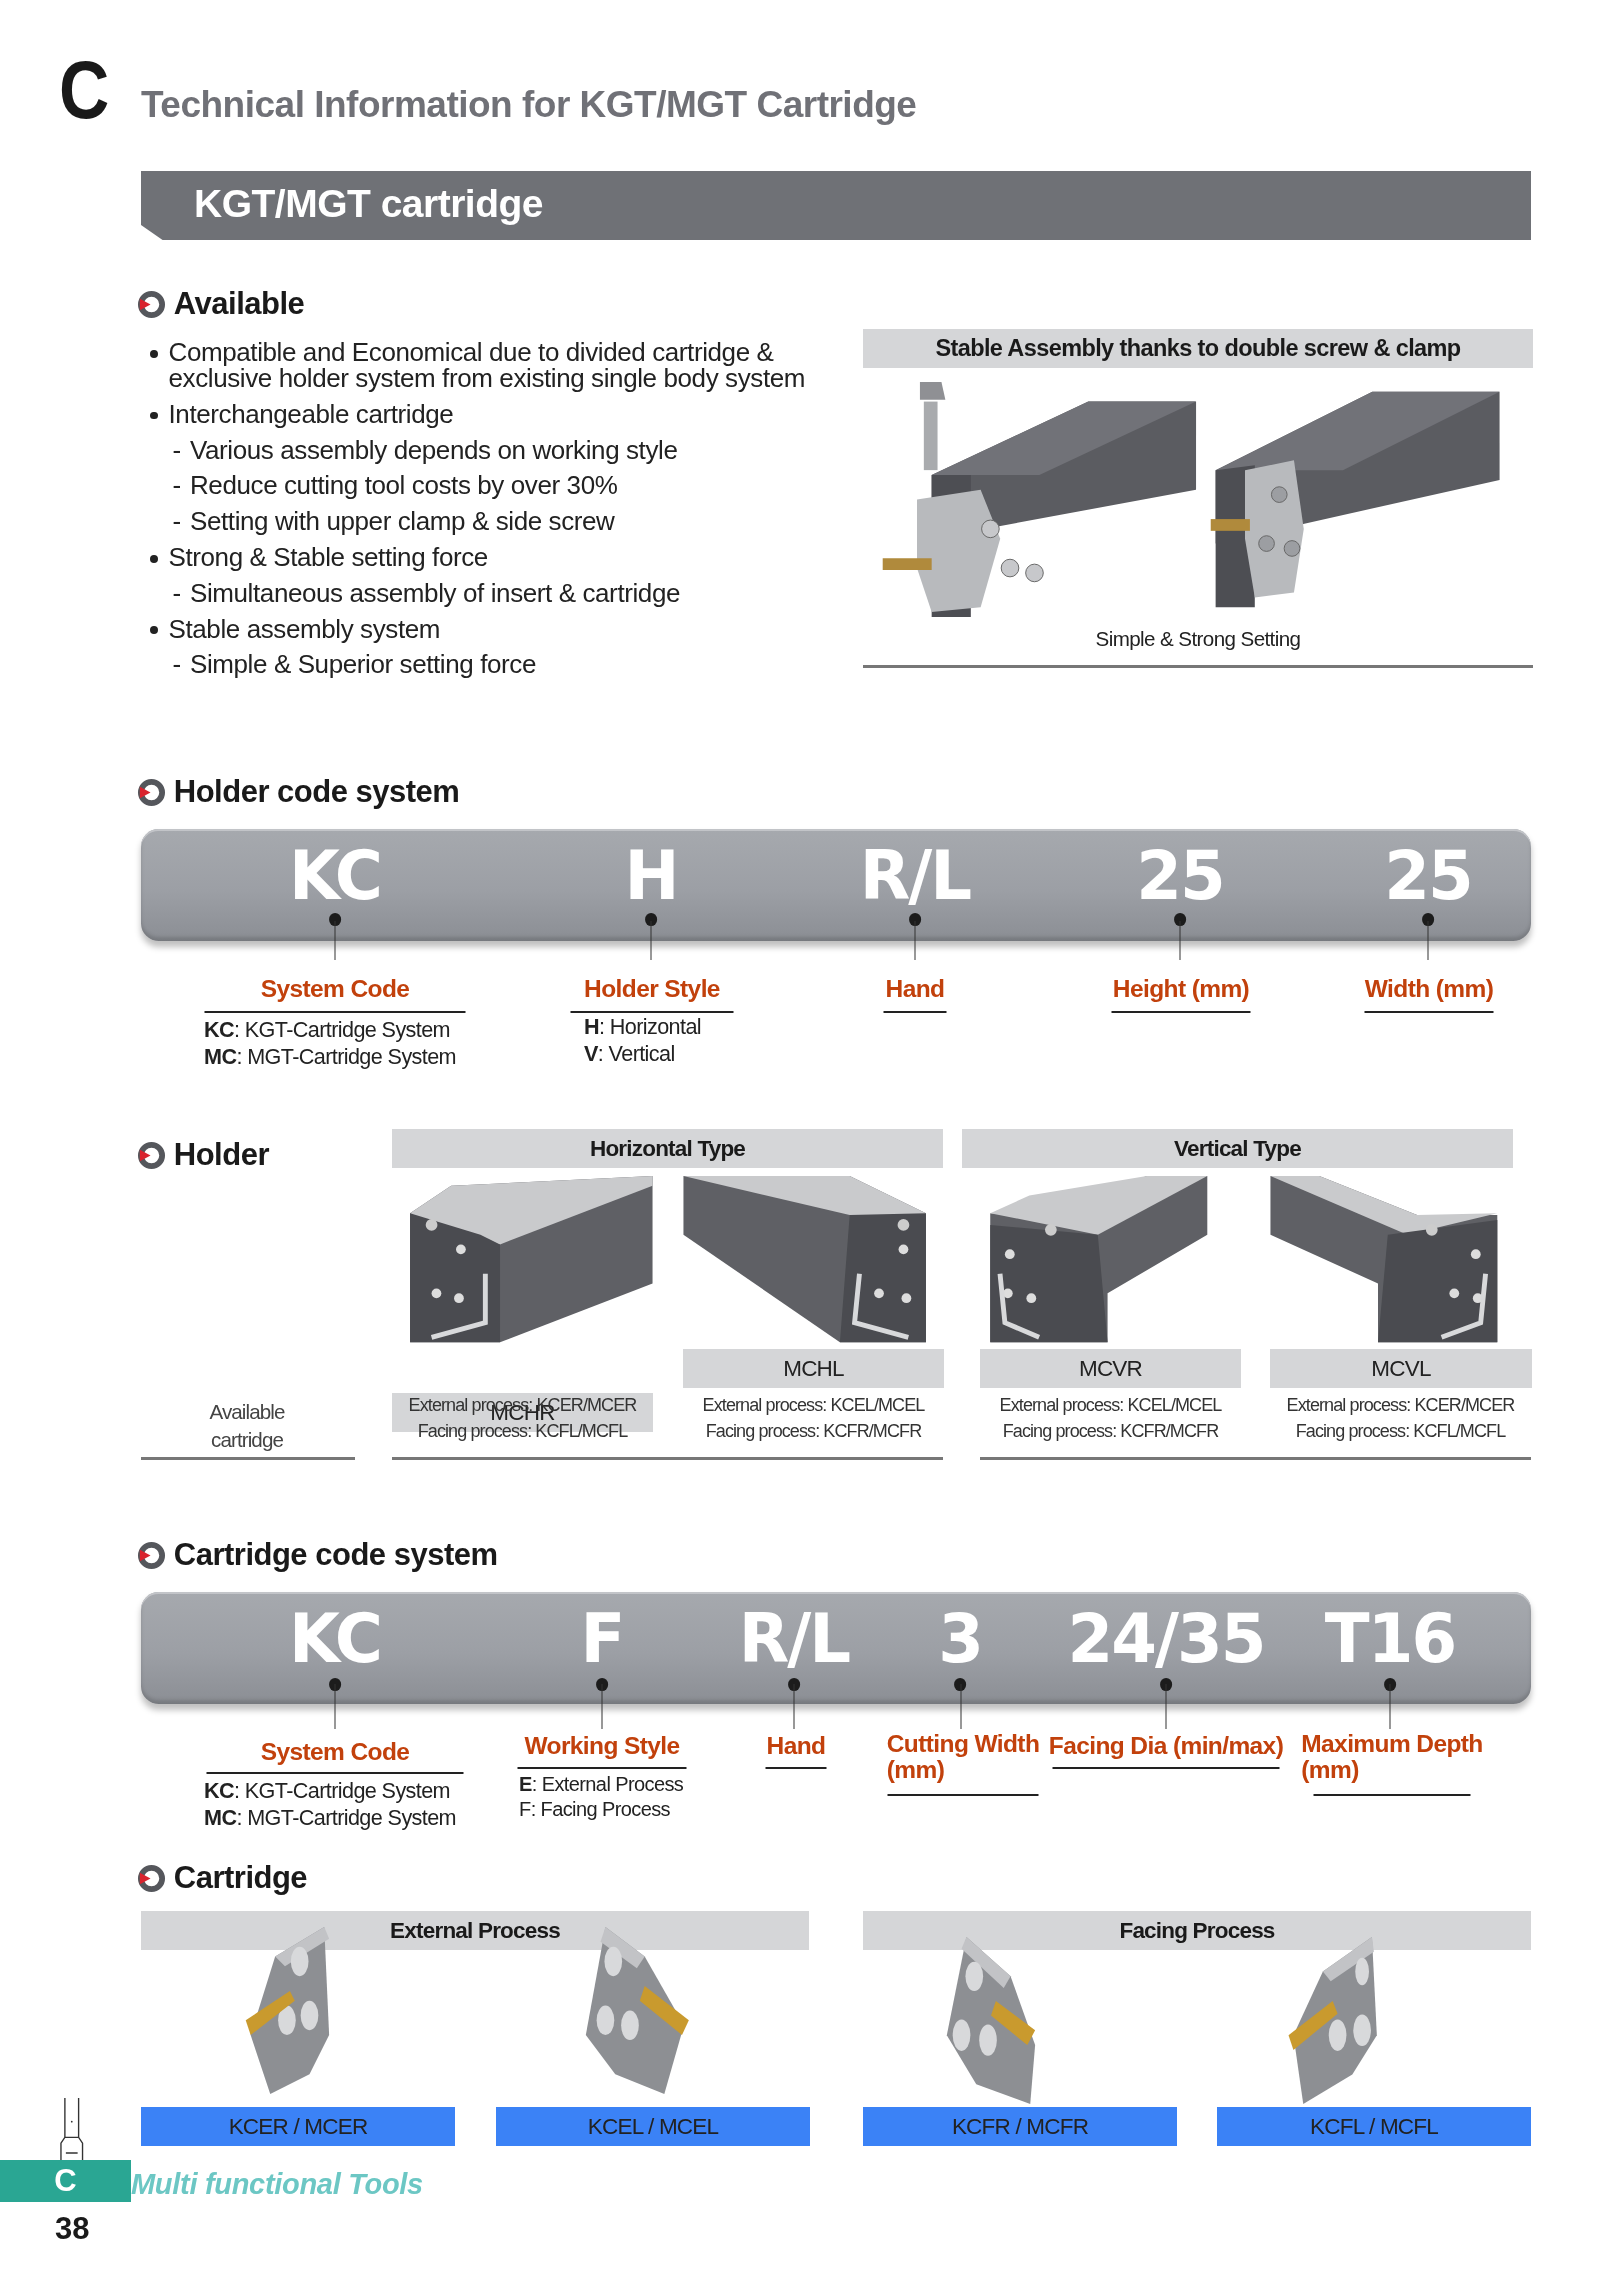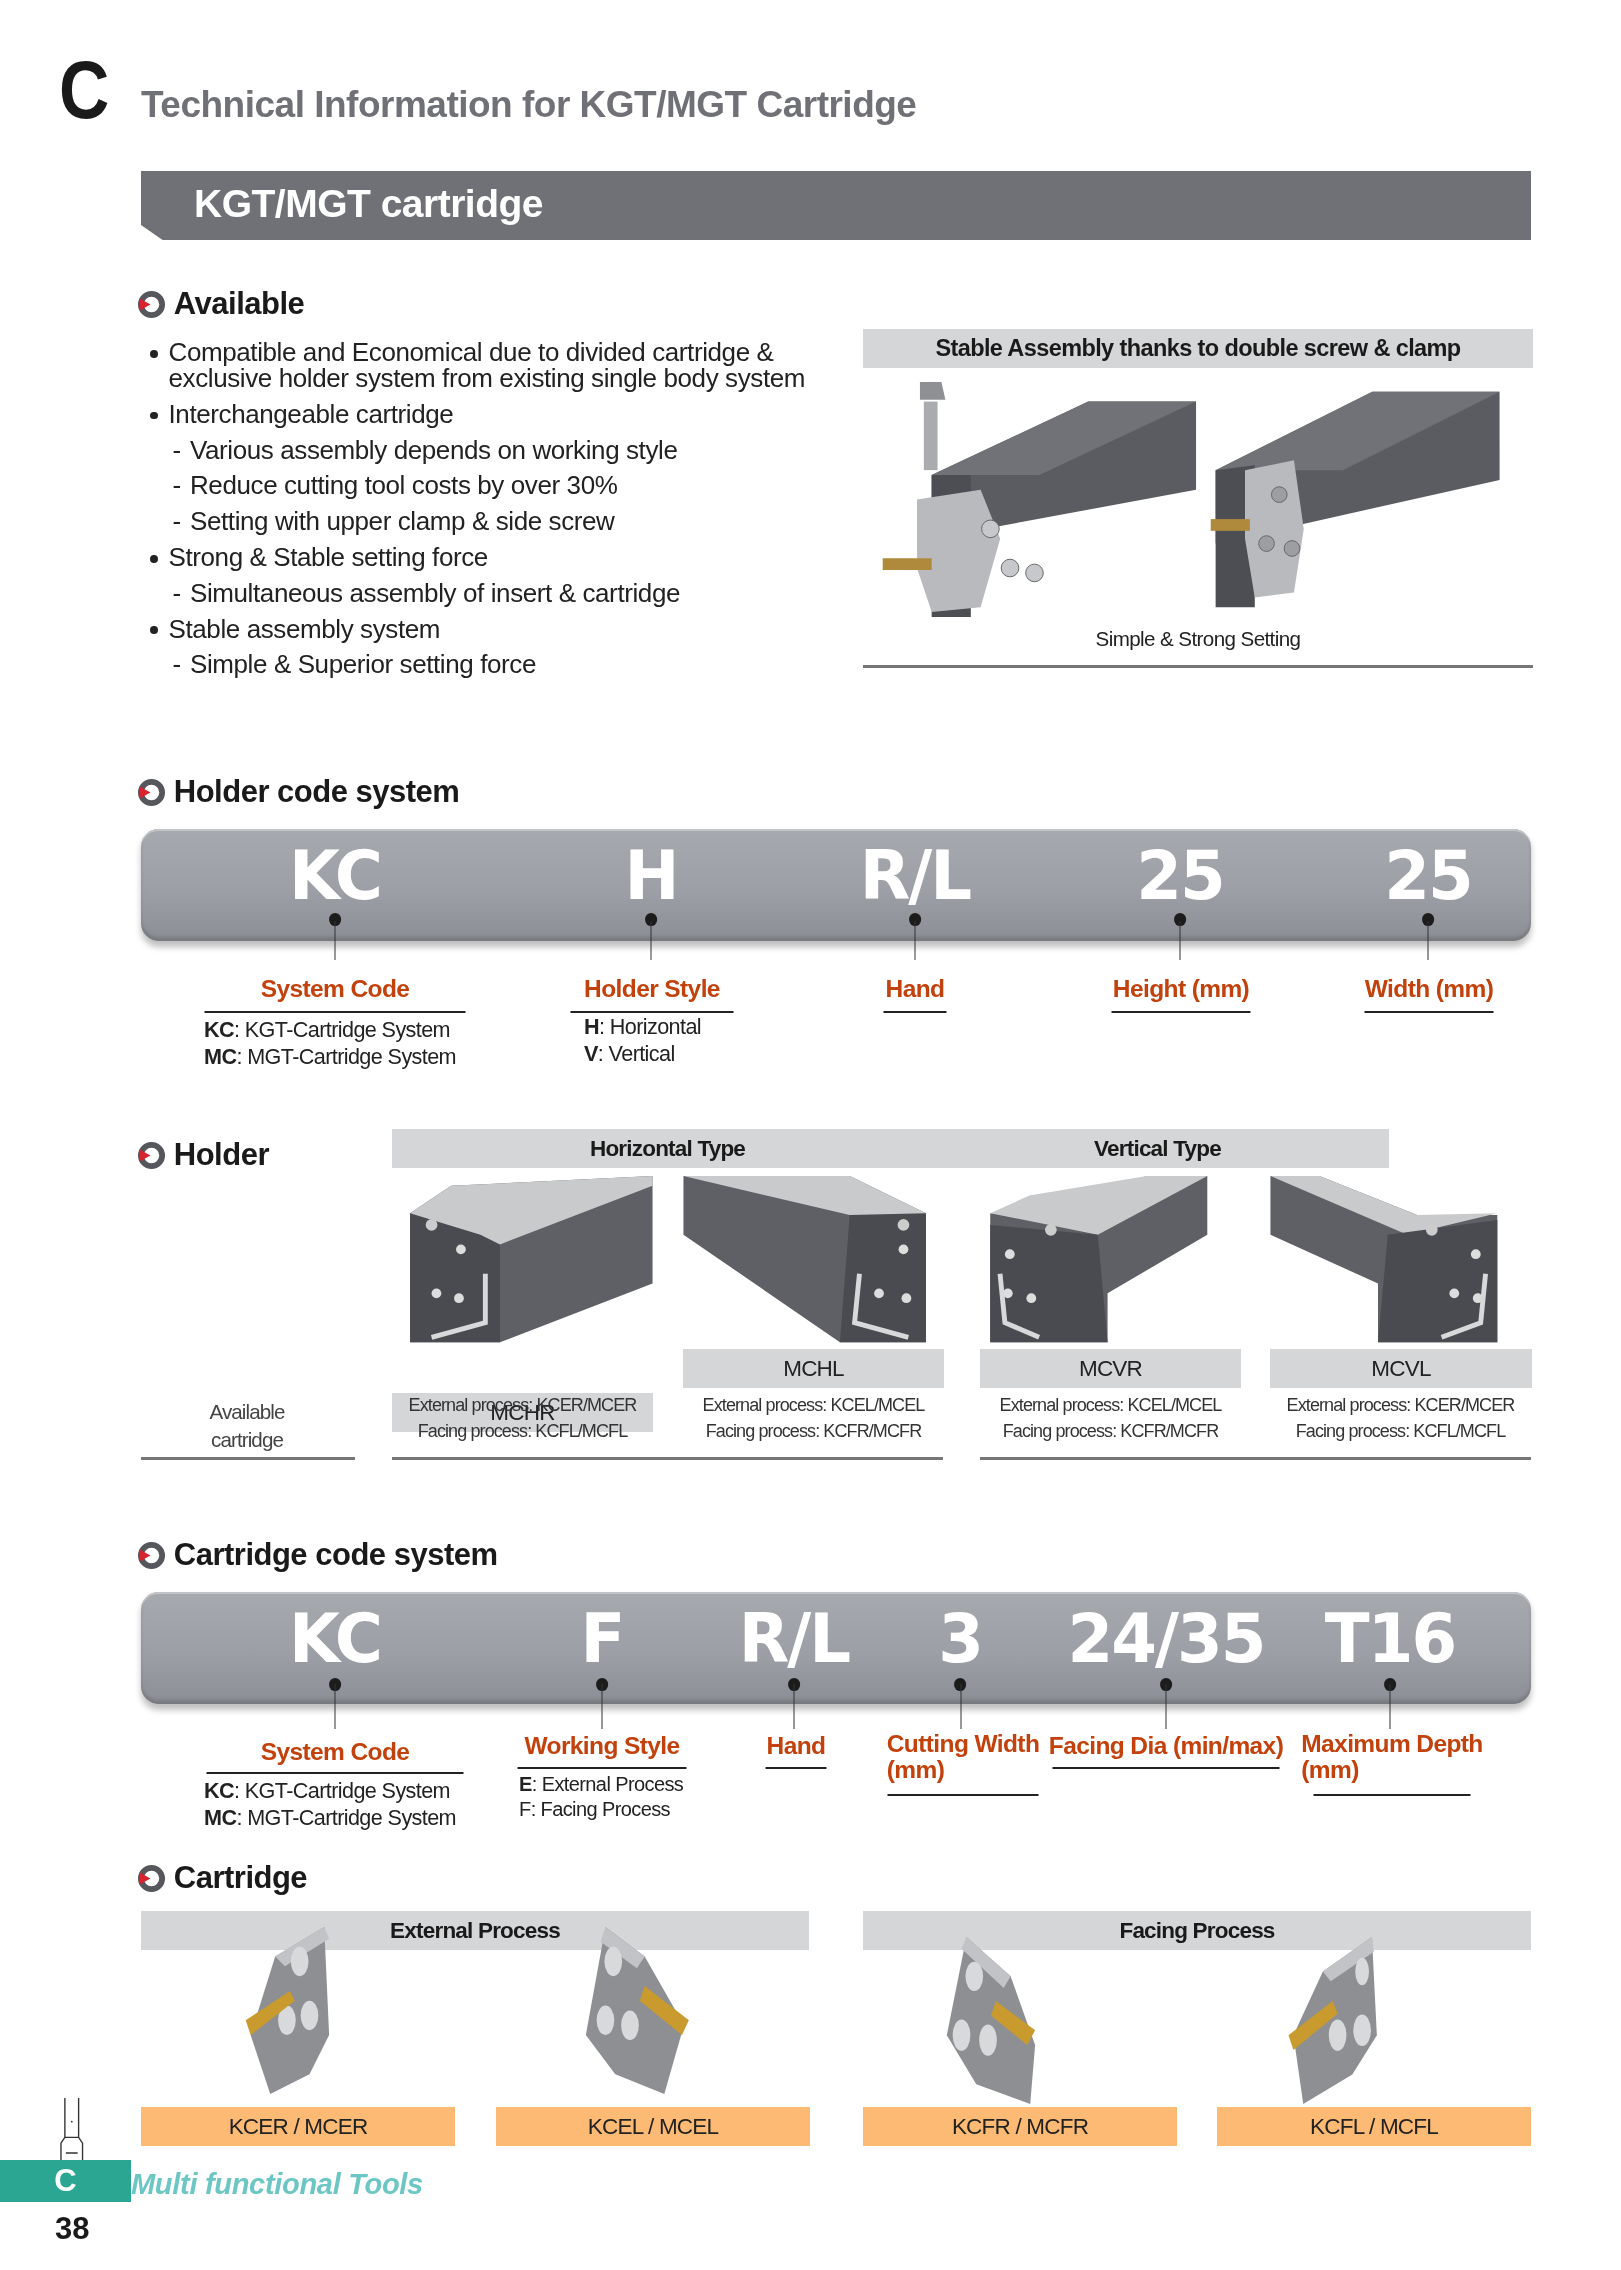--- a/index.html
+++ b/index.html
@@ -49,21 +49,21 @@
   .code-desc b { font-weight: bold; }
 
   
   .gray-head { position: absolute; height: 39px; background: #d5d6d8; text-align: center; font-size: 22.5px; font-weight: bold; line-height: 39px; color: #1a1a1a; letter-spacing: -0.8px; }
   .holder-fig { position: absolute; width: 261px; height: 176px; }
   .holder-name { position: absolute; height: 39px; background: #d5d6d8; text-align: center; font-size: 22.5px; line-height: 39px; color: #222; letter-spacing: -0.8px; }
   .holder-desc { position: absolute; text-align: center; font-size: 18px; line-height: 1.45; color: #333; letter-spacing: -0.9px; }
   .thin-rule { position: absolute; height: 2.9px; background: #777; }
 
   .cart-fig { position: absolute; width: 157px; height: 167px; }
-  .cart-name { position: absolute; height: 39px; background: #fdba74; text-align: center; font-size: 22.5px; line-height: 39px; color: #222; letter-spacing: -0.8px; }
+  .cart-name { position: absolute; height: 39px; background: #3b82f6; text-align: center; font-size: 22.5px; line-height: 39px; color: #222; letter-spacing: -0.8px; }
 
   
   #footer-tab { left: 0; top: 2160px; width: 131px; height: 42px; background: #2aa693; color: #fff; text-align: center; font-size: 31px; font-weight: bold; line-height: 42px; }
   #footer-tool { left: 59px; top: 2098px; width: 25.5px; height: 63px; }
   #footer-text { left: 131px; top: 2168px; font-size: 29px; font-weight: bold; font-style: italic; color: #6cc7c4; letter-spacing: -0.3px; }
   #page-number { left: 55px; top: 2211px; font-size: 31px; font-weight: bold; color: #1a1a1a; }
 </style>
 </head>
 <body>
 
@@ -179,21 +179,21 @@
 <div class="abs sec-head" style="left:137px; top:1137px;">
   <span class="sec-icon">
       <svg viewBox="0 0 30 30" width="29" height="29">
         <use href="#sec-icon-sym"></use>
       </svg>
     </span>
   <span>Holder</span>
 </div>
 
 <div class="gray-head" style="left:392px; top:1129px; width:551px;">Horizontal Type</div>
-<div class="gray-head" style="left:926px; top:1129px; width:463px;">Vertical Type</div>
+<div class="gray-head" style="left:962px; top:1129px; width:551px;">Vertical Type</div>
 
 <svg class="holder-fig" style="left:392px; top:1176px;" viewBox="0 0 266 180">
   <polygon points="18,38 60,10 266,0 266,110 110,170 18,170" fill="#5f6065"></polygon>
   <polygon points="18,38 60,10 266,0 266,10 110,70 60,60" fill="#c9cacc"></polygon>
   <polygon points="18,38 90,60 110,70 110,170 18,170" fill="#4a4b50"></polygon>
   <circle cx="40" cy="50" r="6" fill="#ccc"></circle>
   <circle cx="70" cy="75" r="5" fill="#ddd"></circle>
     <circle cx="45" cy="120" r="5" fill="#ddd"></circle>
     <circle cx="68" cy="125" r="5" fill="#ddd"></circle>
   <path d="M95,100 L95,150 L40,165" stroke="#d8d9db" stroke-width="5" fill="none"></path>

